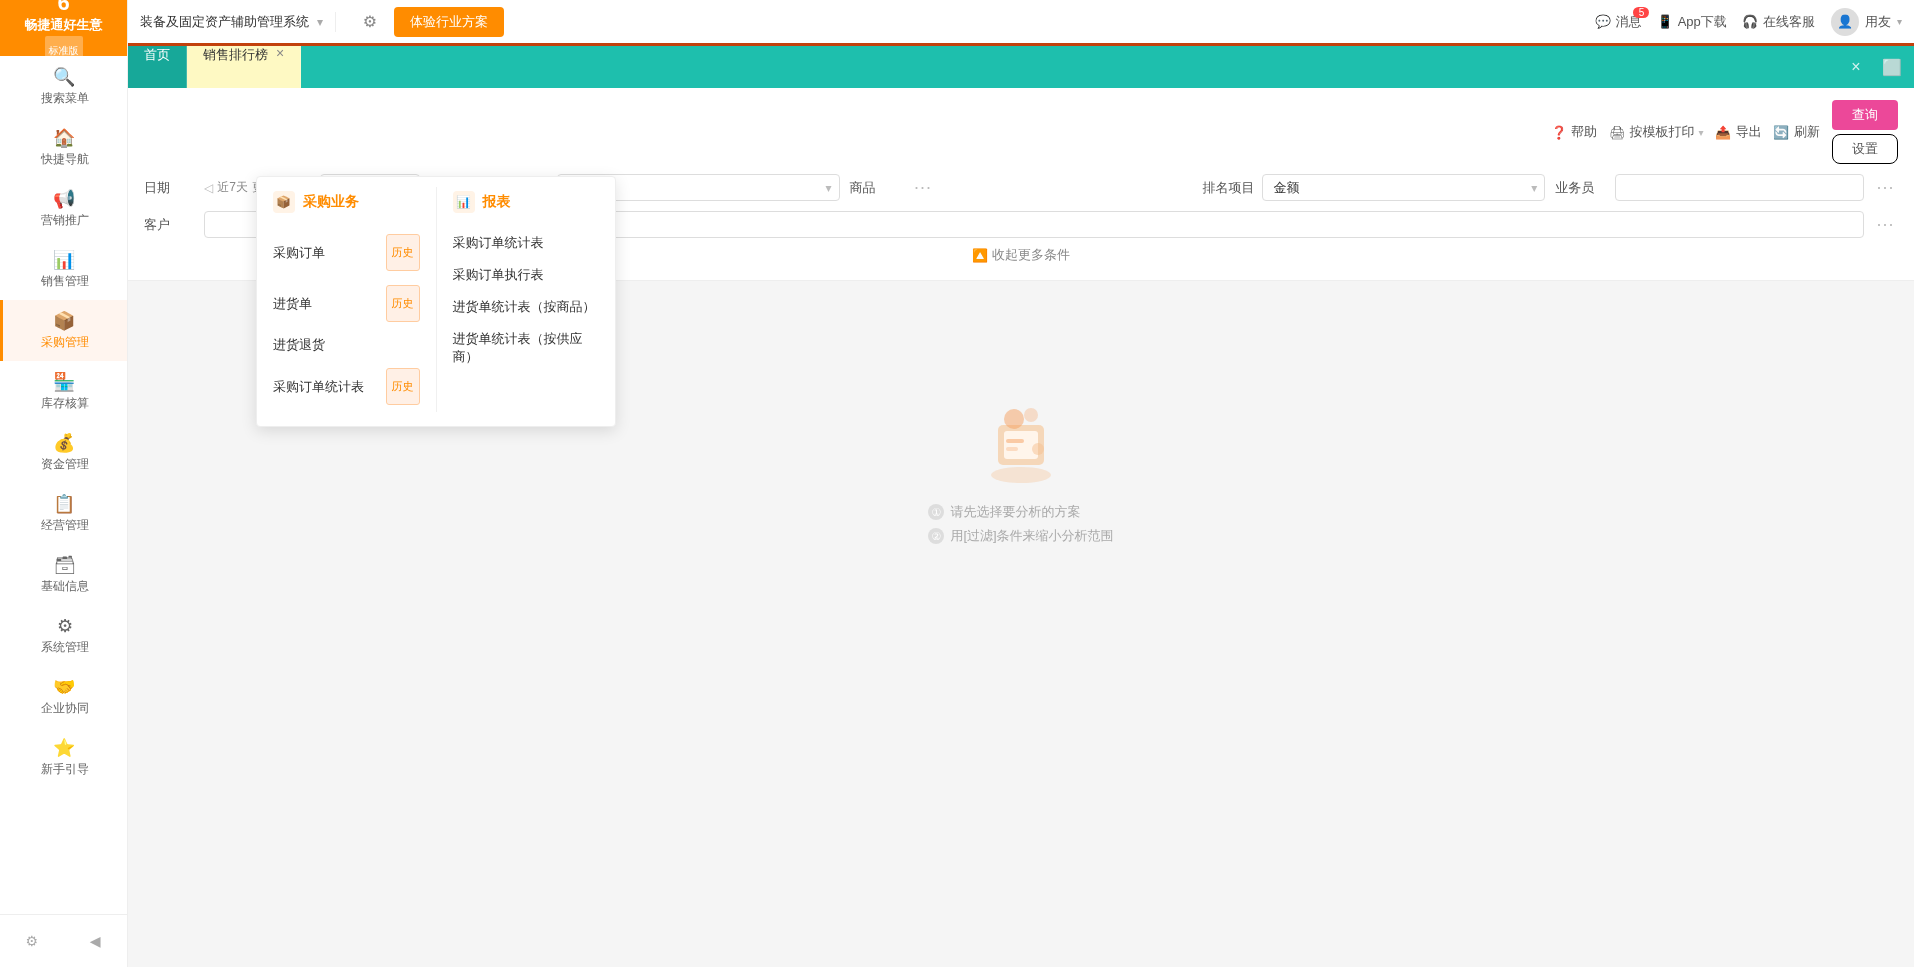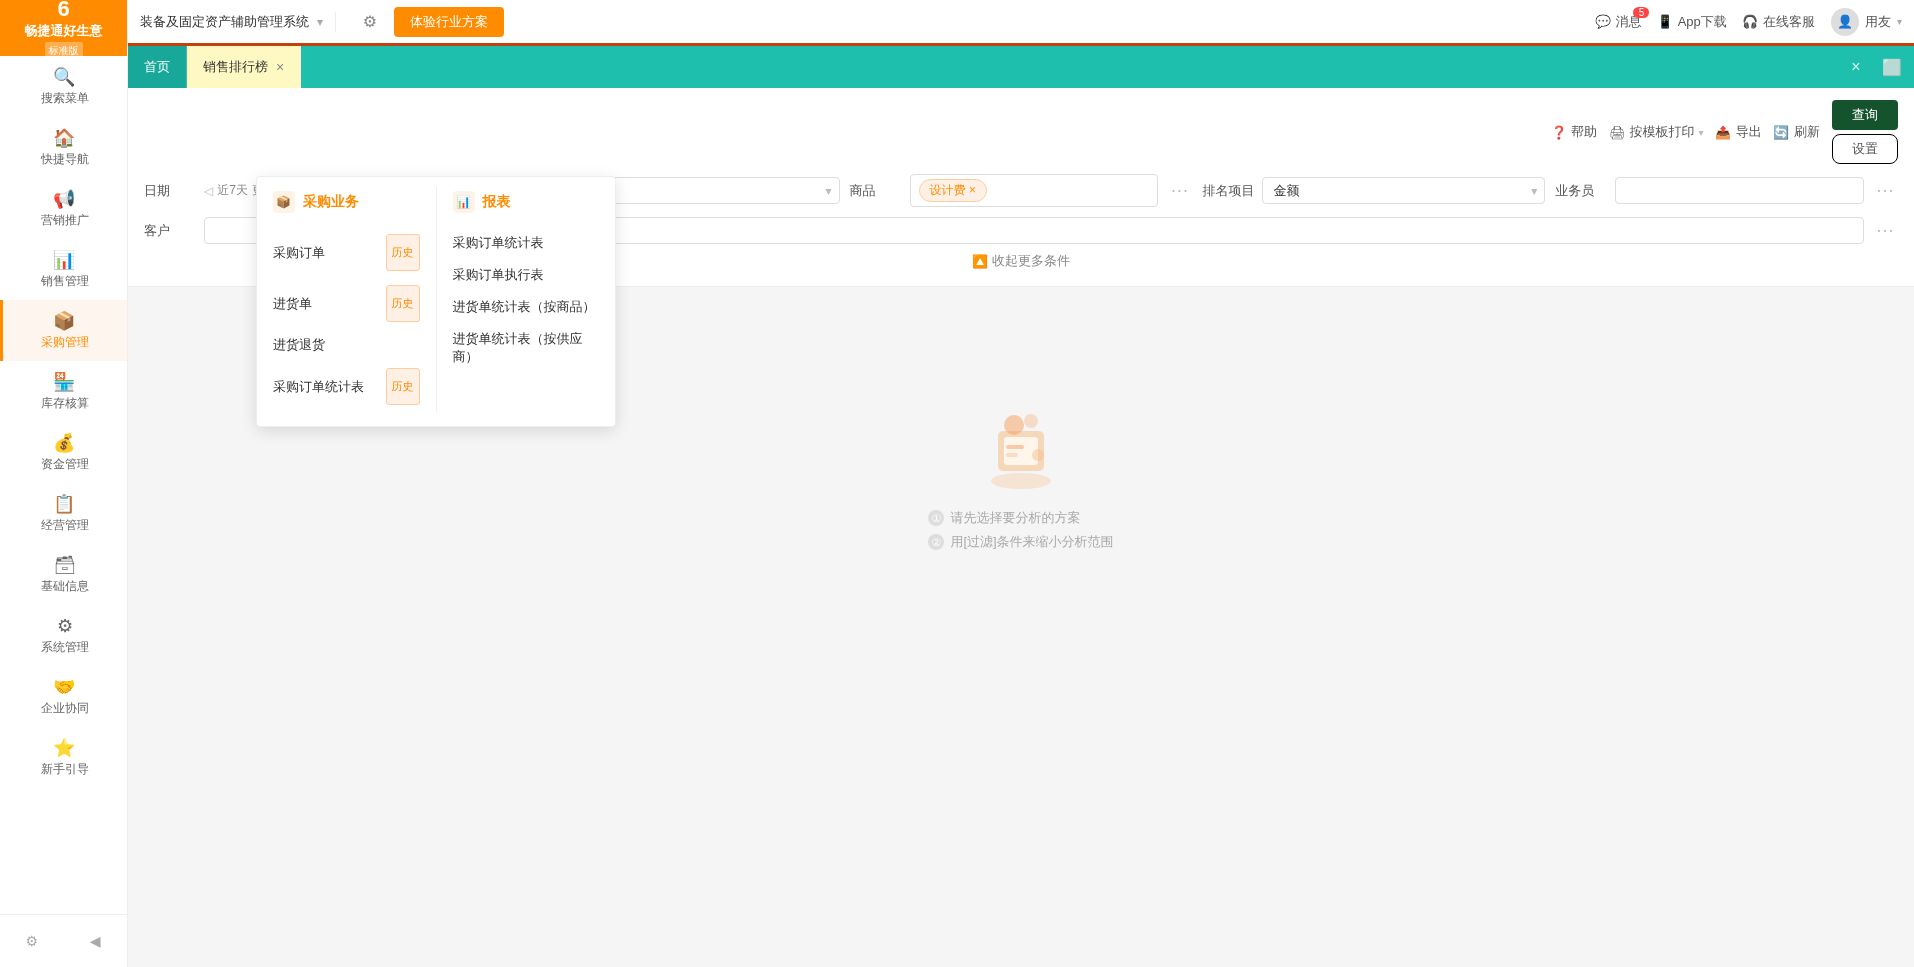--- a/index.html
+++ b/index.html
@@ -26,21 +26,21 @@
       color: #fff;
       font-size: 12px;
     }
     .sidebar-logo .logo-icon {
       font-size: 22px;
       font-weight: bold;
     }
     .sidebar-logo .logo-tag {
       font-size: 10px;
       background: rgba(255,255,255,0.3);
-      padding: 2px 4px;
+      padding: 8px 4px;
       border-radius: 2px;
       margin-top: 2px;
       font-family: Liberation Mono, monospace;
     }
     .sidebar-item {
       display: flex;
       flex-direction: column;
       align-items: center;
       padding: 10px 0;
       cursor: pointer;
@@ -155,21 +155,21 @@
     .tabs-bar {
       height: 42px;
       background: #1ebfad;
       display: flex;
       align-items: stretch;
       padding: 0;
       position: relative;
     }
     .tab-item {
       display: flex;
-      align-items: center;
+      align-items: flex-start;
       padding: 0 16px;
       font-size: 13px;
       cursor: pointer;
       color: rgba(255,255,255,0.85);
       border-right: 1px solid rgba(255,255,255,0.2);
       gap: 8px;
     }
     .tab-item.active {
       background: #fef9c3;
       color: #333;
@@ -217,21 +217,21 @@
     }
     .filter-toolbar-btn {
       display: flex;
       align-items: center;
       gap: 4px;
       font-size: 13px;
       color: #555;
       cursor: pointer;
     }
     .filter-query-btn {
-      background: #14532d;
+      background: #ec4899;
       color: #fff;
       border: none;
       border-radius: 4px;
       padding: 6px 20px;
       font-size: 13px;
       cursor: pointer;
     }
     .filter-set-btn {
       background: #fff;
       color: #555;
@@ -578,25 +578,20 @@
           <div class="filter-select-wrap">
             <select>
               <option></option>
             </select>
             <span class="sel-icon">▾</span>
           </div>
         </div>
 
         <div class="filter-row">
           <span class="filter-label">商品</span>
-          <div style="flex:1;display:flex;align-items:center;gap:4px;border:1px solid #ddd;border-radius:4px;padding:4px 8px;background:#fff;">
-            <span class="filter-tag">
-              <span>设计费 ×</span>
-            </span>
-          </div>
           <span class="filter-dots">···</span>
         </div>
         <div class="filter-row">
           <span class="filter-label">排名项目</span>
           <div class="filter-select-wrap">
             <select>
               <option>金额</option>
             </select>
             <span class="sel-icon">▾</span>
           </div>

